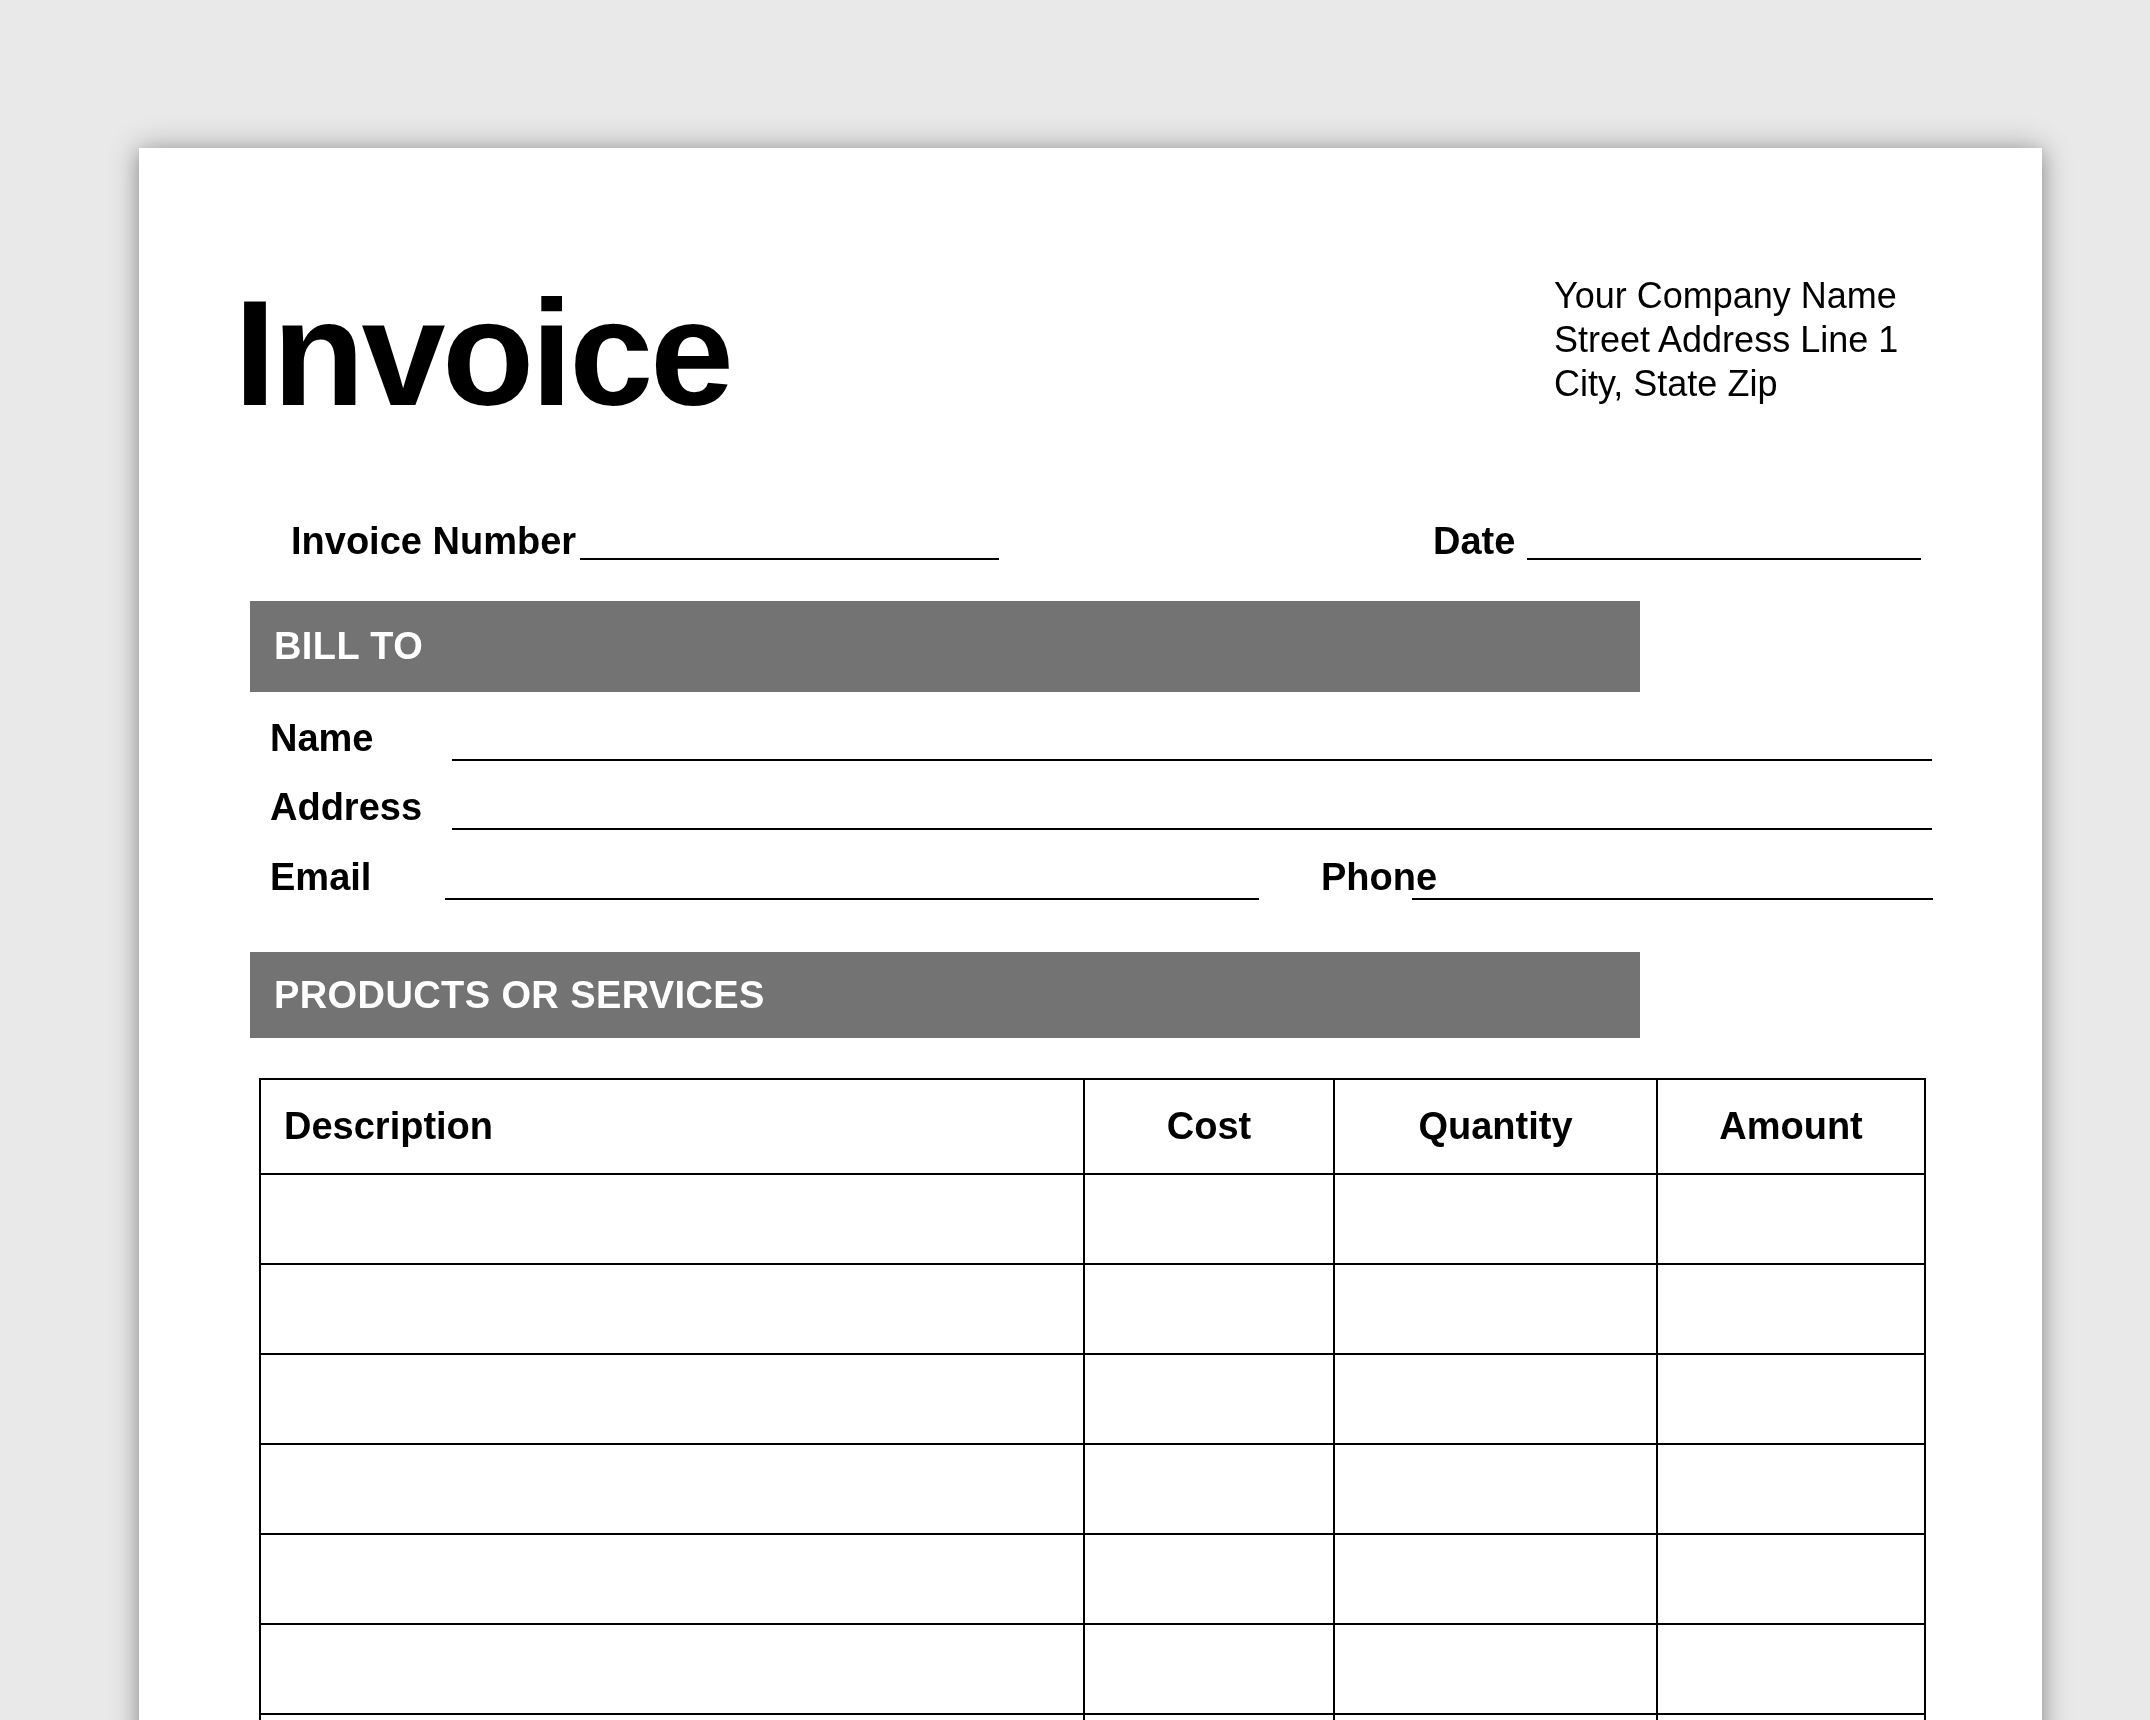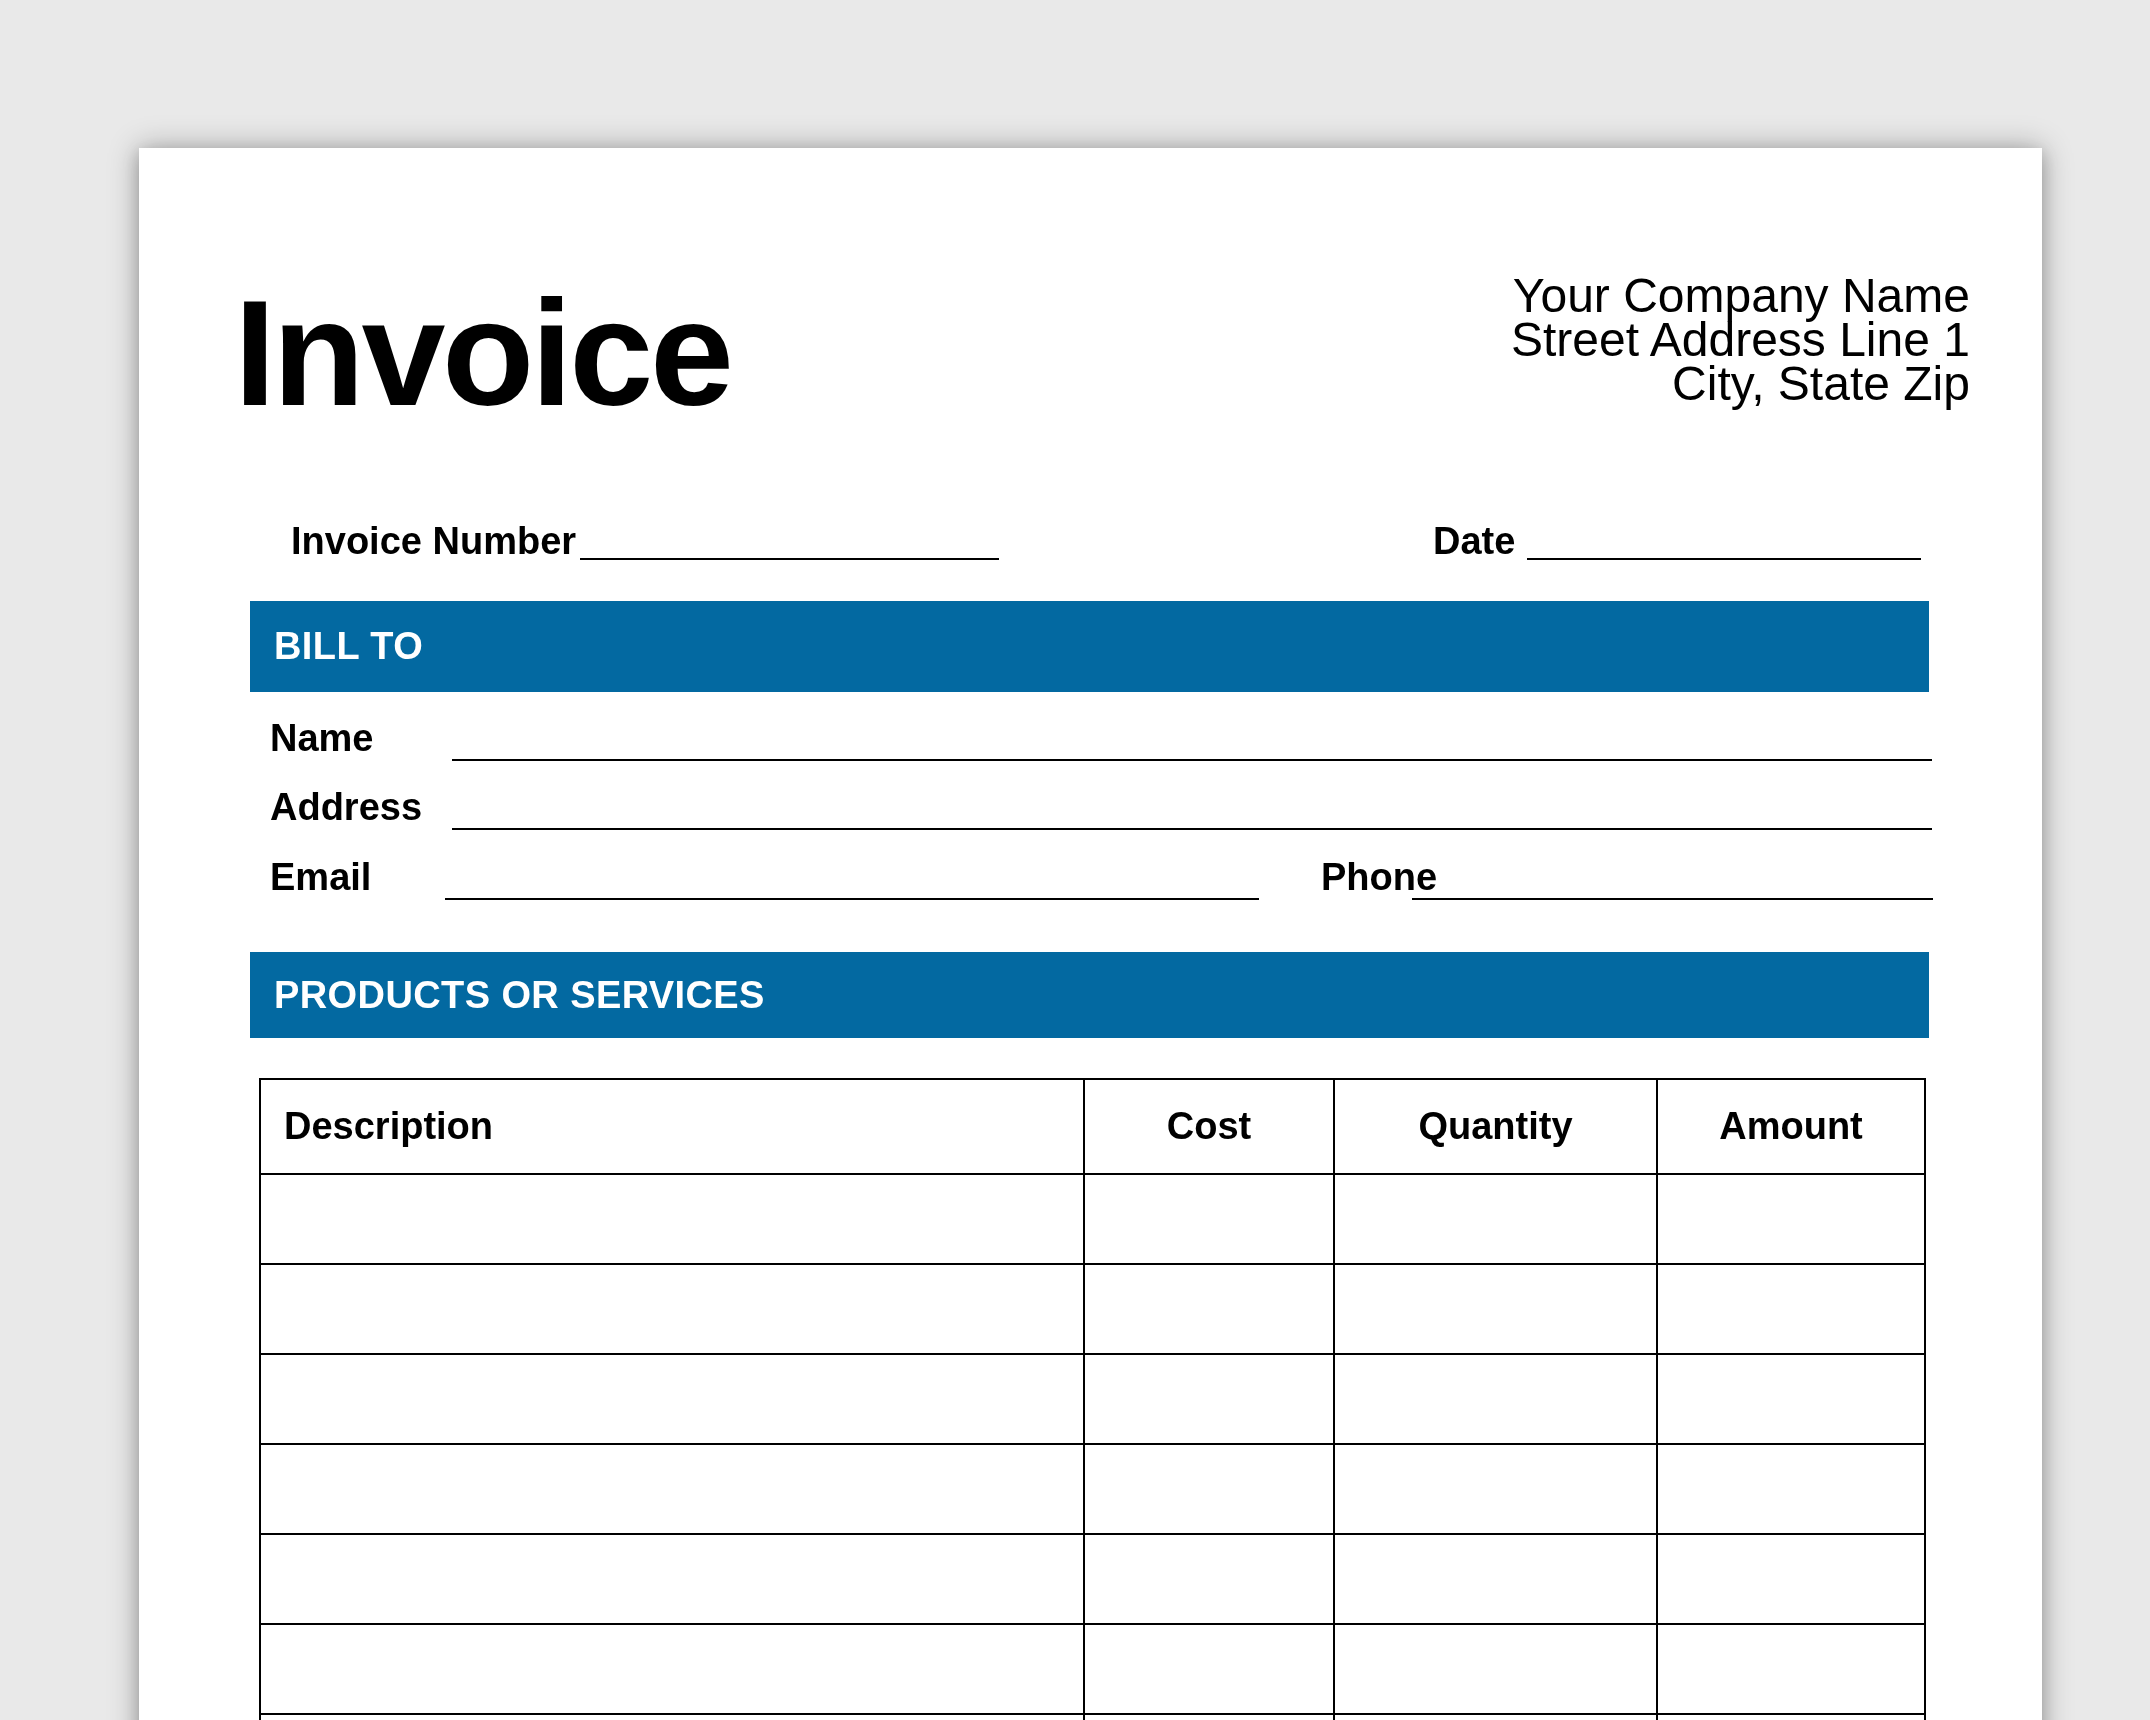--- a/index.html
+++ b/index.html
@@ -21,43 +21,42 @@
   .title {
     position: absolute;
     left: 95px; top: 129px;
     font-size: 151px;
     font-weight: bold;
     letter-spacing: -3.4px;
     line-height: 1;
   }
   .company {
     position: absolute;
-    left: 1372px; top: 126px;
-    font-size: 48px;
+    left: 1415px; top: 126px;
+    font-size: 36px;
     line-height: 44px;
     font-weight: normal;
-    text-align: right;
   }
   .label {
     position: absolute;
     font-size: 38px;
     font-weight: bold;
     line-height: 1.1;
     white-space: nowrap;
   }
   .blank {
     position: absolute;
     height: 0;
     border-bottom: 2.6px solid #000;
   }
   .section-bar {
     position: absolute;
     left: 111px;
-    width: 1679px;
-    background: #0369a1;
+    width: 1390px;
+    background: #737373;
     color: #fff;
     display: flex;
     align-items: center;
     padding-left: 24px;
     font-size: 38px;
     font-weight: bold;
     letter-spacing: 0.4px;
   }
   .bar-billto { top: 453px; height: 91px; }
   .bar-products { top: 804px; height: 86px; }

